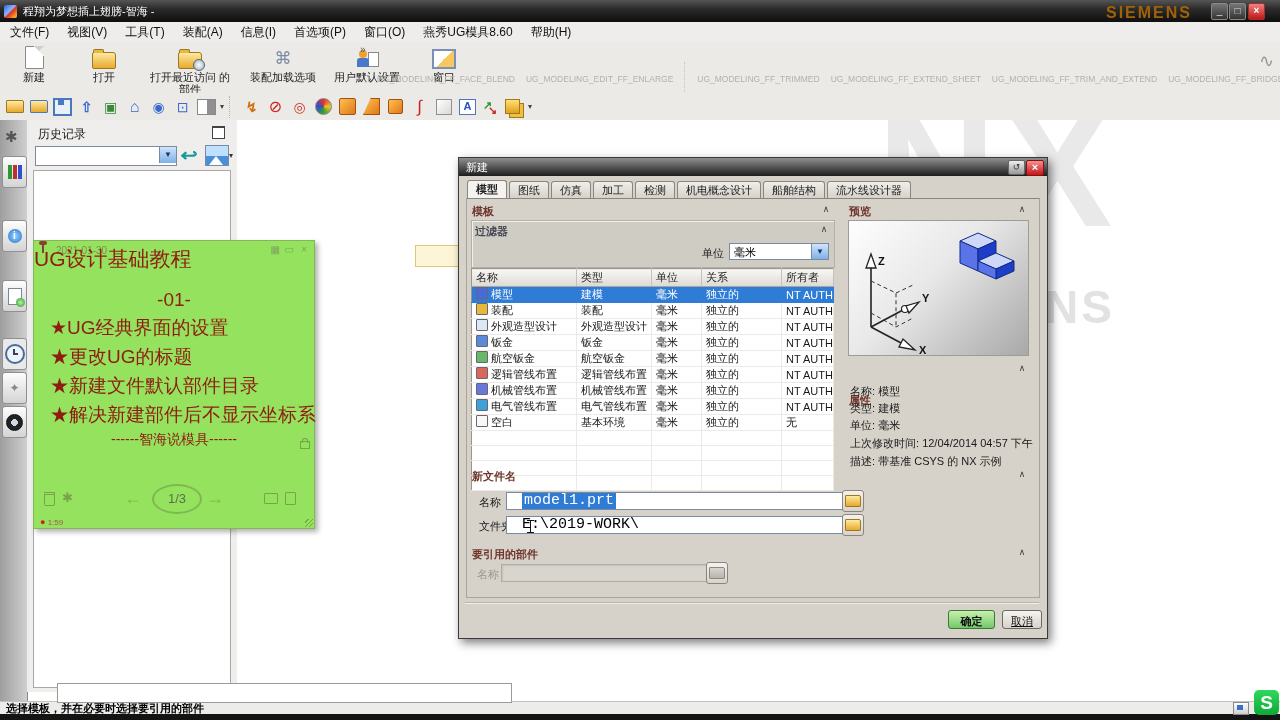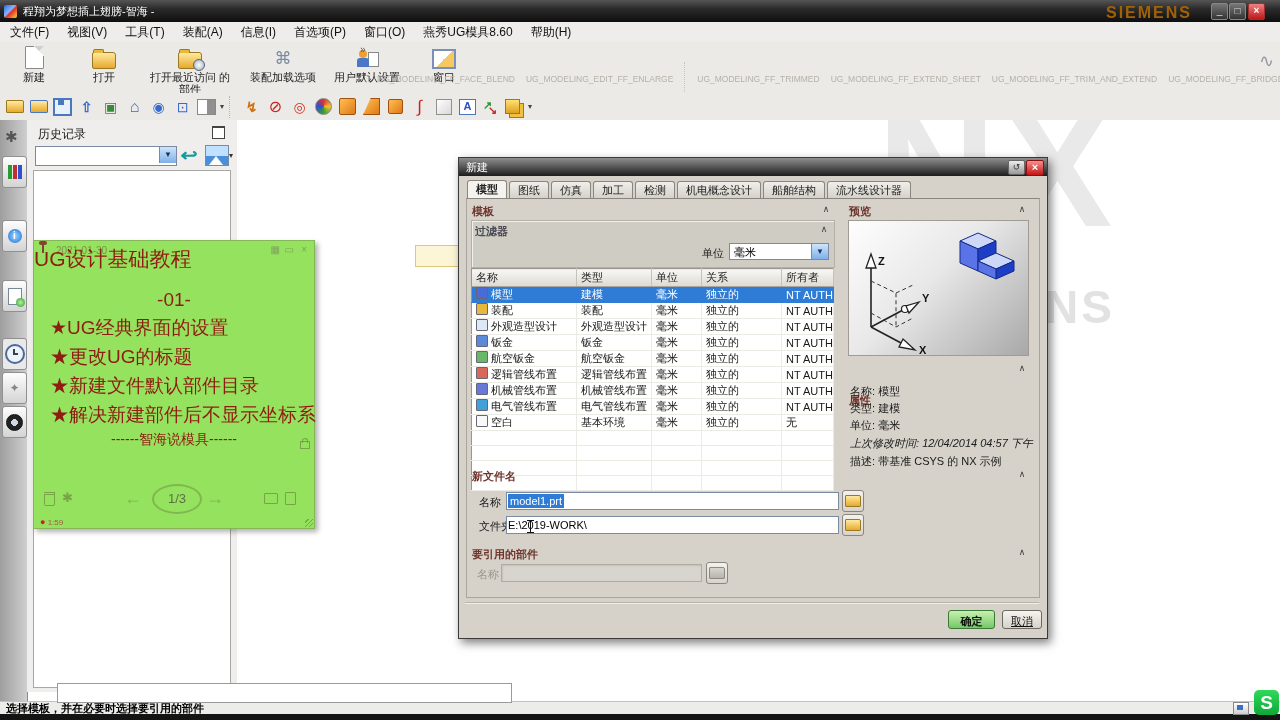--- a/index.html
+++ b/index.html
@@ -94,21 +94,21 @@
   .filterbox{position:absolute;left:12px;top:62px;width:362px;height:46px;background:#cfccc4;border:1px solid #b4b0a8;box-shadow:inset 1px 1px 0 #f2f0ec;}
   .unitlabel{position:absolute;font-size:11px;color:#1a1a1a;}
   .dropdown{position:absolute;height:17px;background:#fff;border:1px solid #7a8aa0;font-size:11px;padding:1px 4px;box-sizing:border-box;}
   .dropdown .dd{position:absolute;right:0;top:0;width:16px;height:15px;background:linear-gradient(#cfe4fa,#7fb0e8);border-left:1px solid #7a8aa0;color:#15366a;font-size:8px;text-align:center;line-height:15px;}
   table.tpl{position:absolute;left:12px;top:110px;width:362px;border-collapse:collapse;table-layout:fixed;font-size:11px;background:#fff;border:1px solid #9a968e;}
   table.tpl th{background:linear-gradient(#f8f7f5,#dddad3);border-right:1px solid #c6c2ba;border-bottom:1px solid #aaa69e;font-weight:normal;text-align:left;padding:1px 4px;height:13px;color:#222;}
   table.tpl td{border-right:1px solid #eceae4;border-bottom:1px solid #eceae4;padding:0 4px;height:14px;white-space:nowrap;overflow:hidden;color:#1a1a1a;}
   tr.sel td{background:#2e7cd6;color:#fff;border-right-color:#2e7cd6;border-bottom-color:#2e7cd6;}
   .rowic{display:inline-block;width:10px;height:10px;margin-right:3px;vertical-align:-1px;border:1px solid #667;border-radius:1px;}
   .nf-label{position:absolute;font-size:11px;color:#1a1a1a;}
-  .nf-input{position:absolute;height:16px;background:#fff;border:1px solid #7a8aa0;font-size:11px;line-height:16px;padding-left:1px;overflow:hidden;white-space:nowrap;}
+  .nf-input{position:absolute;height:16px;background:#fff;border:1px solid #7a8aa0;font-size:15px;line-height:16px;padding-left:15px;overflow:hidden;white-space:nowrap;font-family:Liberation Mono, monospace;}
   .selspan{background:#2e7cd6;color:#fff;padding:1px 2px;}
   .browse{position:absolute;width:20px;height:20px;background:linear-gradient(#f4f2ee,#d8d4cc);border:1px solid #8a867e;border-radius:3px;display:flex;align-items:center;justify-content:center;}
   .browse .folds{width:14px;height:10px;}
   .browse.disabled .folds{background:linear-gradient(#d8d5cf,#b8b4ac);border-color:#8a8a84;}
   .ref-input{background:#d8d5cf;border:1px solid #b0aca4;box-shadow:inset 1px 1px 2px #c4c0b8;}
   .dlg-sep{position:absolute;left:6px;top:444px;width:574px;border-top:1px solid #b8b4ac;border-bottom:1px solid #f0eee8;}
   .btn{position:absolute;height:19px;font-size:11px;text-align:center;line-height:18px;border:1px solid #6a6a62;border-radius:3px;background:linear-gradient(#f6f4f0,#d6d2ca);color:#111;}
   .btn.ok{background:linear-gradient(#c8f0b0,#74c868);border-color:#3a7a34;font-weight:bold;}
   .prevbox{position:absolute;left:389px;top:62px;width:179px;height:134px;border:1px solid #a09c94;background:linear-gradient(135deg,#fefefe 0%,#e8e8e8 45%,#a8a8a8 100%);}
   .propline{position:absolute;left:391px;font-size:11px;color:#1a1a1a;white-space:nowrap;}
@@ -493,21 +493,21 @@
         <polygon points="40,42 58,34 58,44 40,52" fill="#1e3ec8" stroke="#122a86" stroke-width="1"></polygon>
         <polygon points="22,34 40,42 40,52 22,44" fill="#5a74e8" stroke="#122a86" stroke-width="1"></polygon>
       </svg>
     </div>
 
     <span class="sect-hdr" style="left:390px;top:205px;margin-top:30px;">属性</span>
     <span class="chev" style="left:556px;top:205px;">∧</span>
     <div class="propline" style="top:226px;"><span>名称:</span> <span>模型</span></div>
     <div class="propline" style="top:243px;"><span>类型:</span> <span>建模</span></div>
     <div class="propline" style="top:260px;"><span>单位:</span> <span>毫米</span></div>
-    <div class="propline" style="top:278px;font-style:italic;"><span>上次修改时间:</span> <span>12/04/2014 04:57 下午</span></div>
+    <div class="propline" style="top:278px;"><span>上次修改时间:</span> <span>12/04/2014 04:57 下午</span></div>
     <div class="propline" style="top:296px;"><span>描述:</span> <span>带基准 CSYS 的 NX 示例</span></div>
 
     <span class="sect-hdr" style="left:13px;top:311px;">新文件名</span>
     <span class="chev" style="left:556px;top:311px;">∧</span>
     <span class="nf-label" style="left:20px;top:337px;">名称</span>
     <div class="nf-input" style="left:47px;top:334px;width:330px;">
       <span class="selspan">model1.prt</span>
     </div>
     <div class="browse" style="left:383px;top:332px;">
         <span class="folds"></span>

